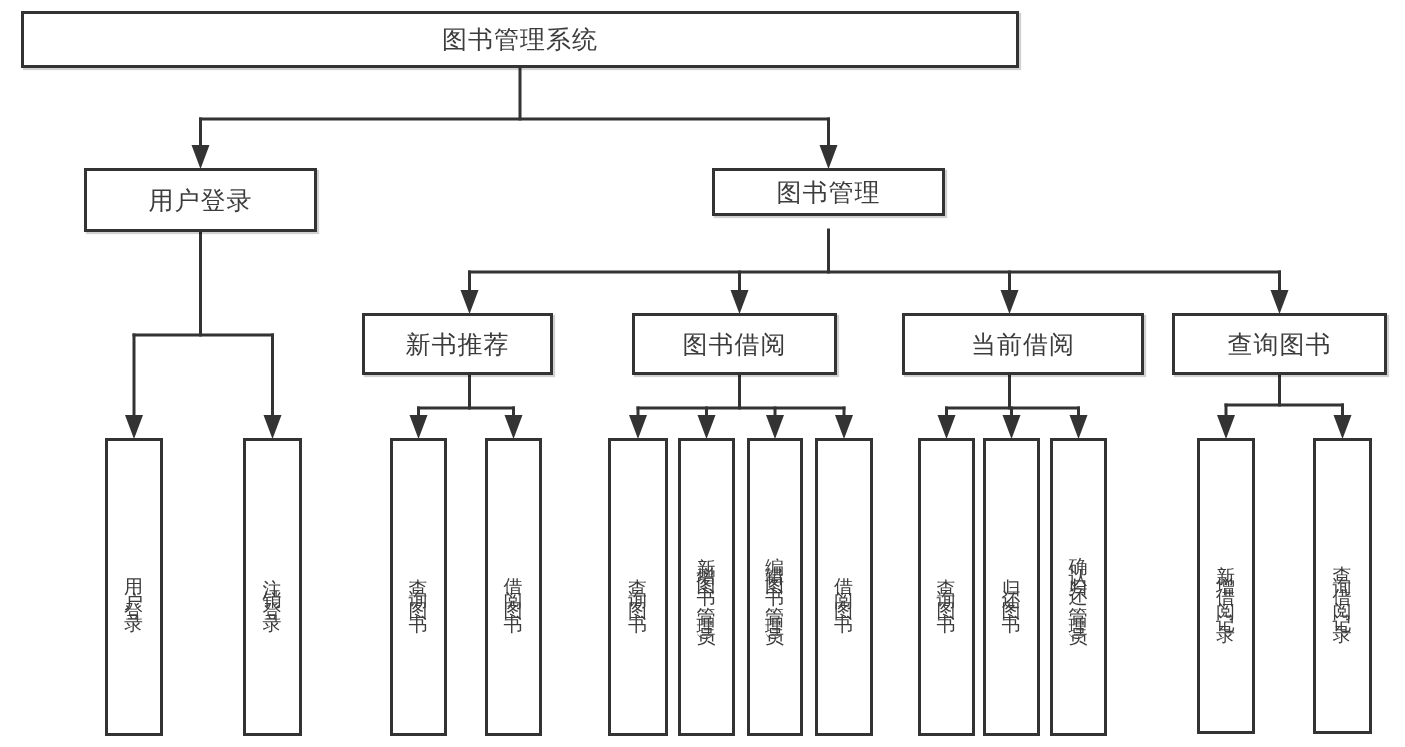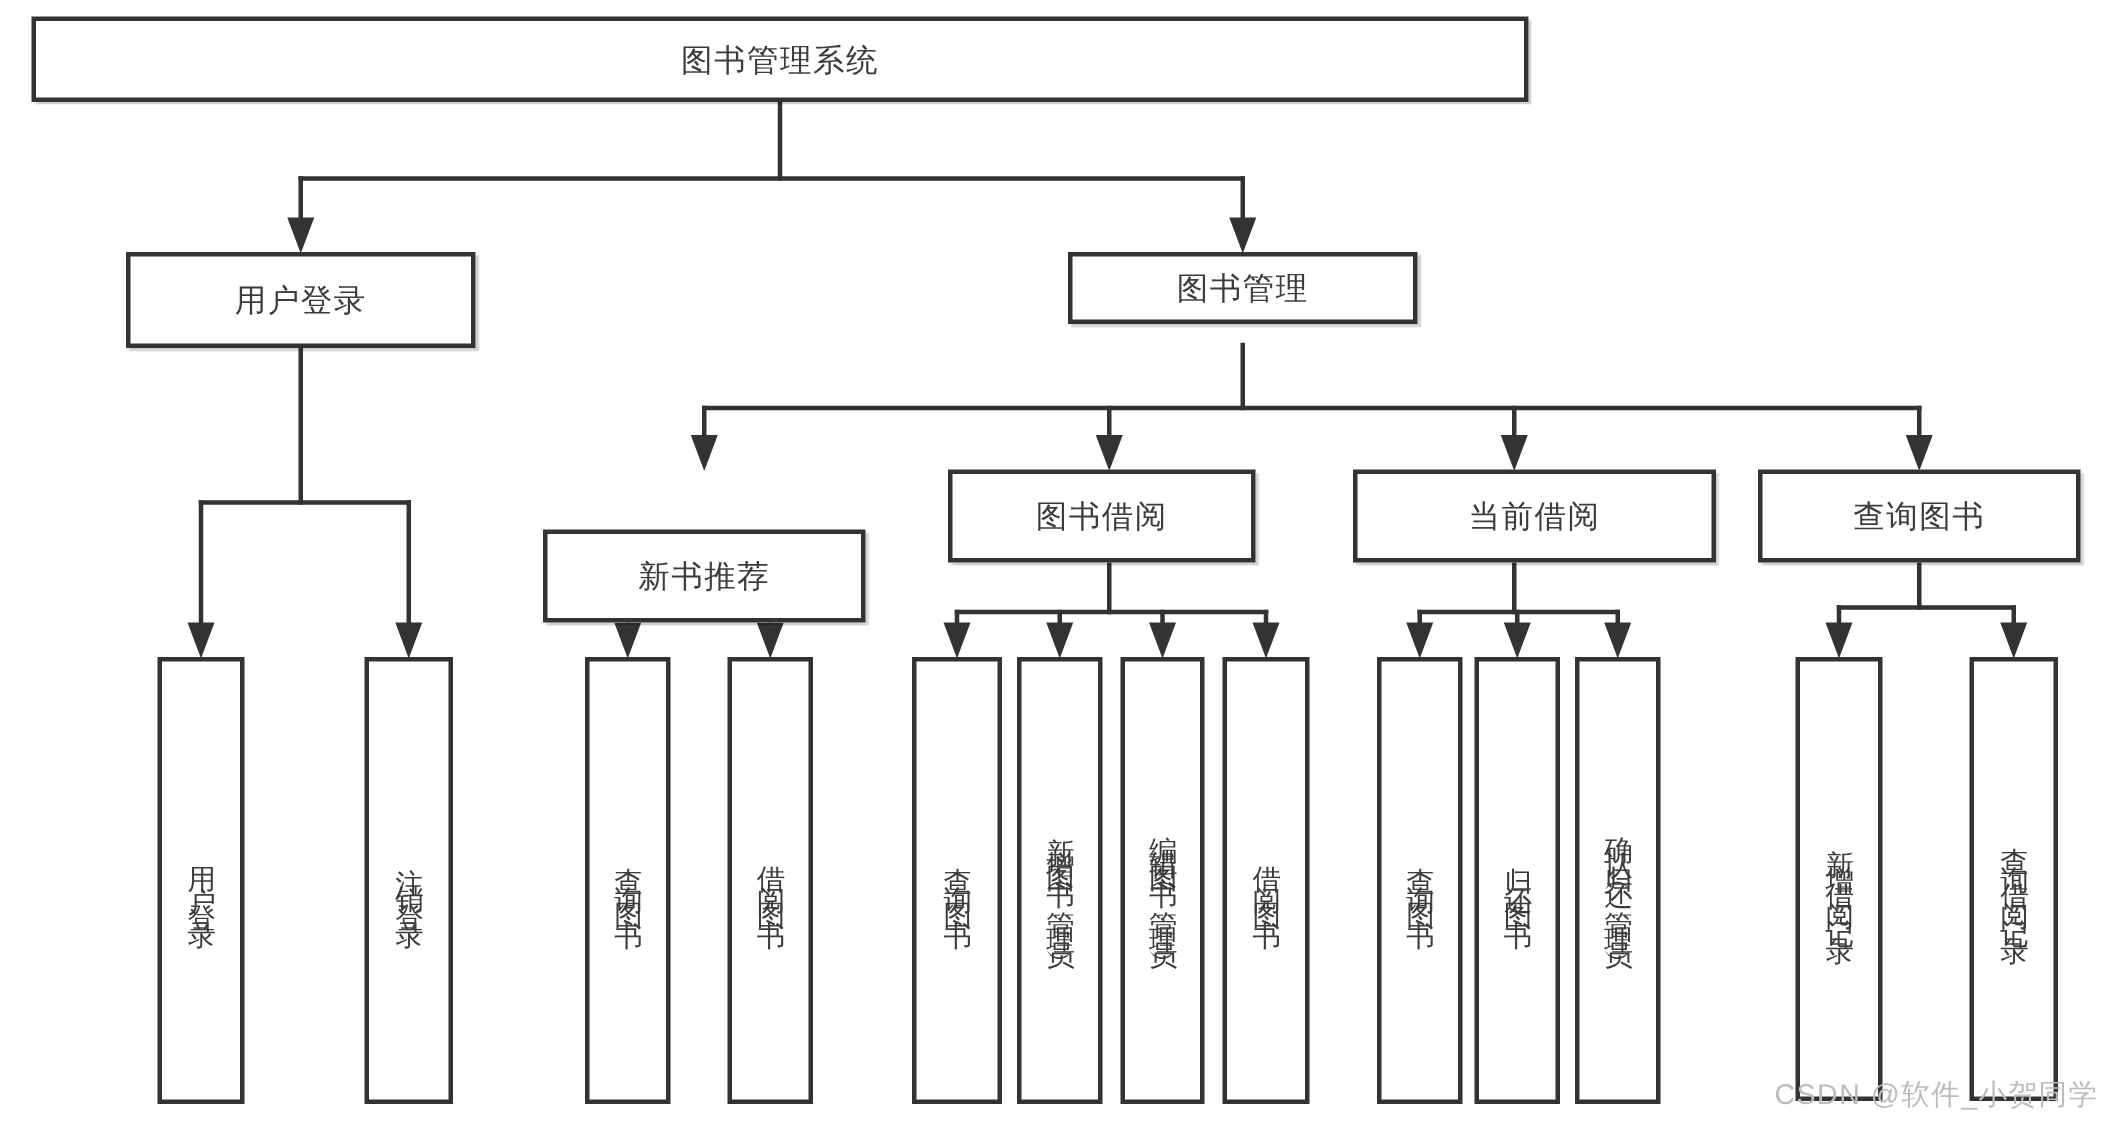--- a/index.html
+++ b/index.html
@@ -26,21 +26,21 @@
     position: absolute;
     box-sizing: border-box;
     background: #ffffff;
     border: 3px solid #333333;
     display: flex;
     align-items: center;
     justify-content: center;
     color: #3c3c3c;
   }
   .node-horizontal {
-    font-size: 21px;
+    font-size: 25px;
     letter-spacing: 1px;
     box-shadow: 2px 2px 1px rgba(0,0,0,0.18);
   }
   .node-vertical {
     border-width: 3px;
   }
   .node-vertical .label {
     writing-mode: vertical-rl;
     text-orientation: mixed;
     font-size: 19px;
@@ -119,21 +119,21 @@
   <div id="nodes">
       <div class="node node-horizontal" style="left: 21px; top: 11px; width: 998px; height: 57px;">
         <span class="label">图书管理系统</span>
       </div>
       <div class="node node-horizontal" style="left: 84px; top: 168px; width: 233px; height: 64px;">
         <span class="label">用户登录</span>
       </div>
       <div class="node node-horizontal" style="left: 712px; top: 168px; width: 233px; height: 48px;">
         <span class="label">图书管理</span>
       </div>
-      <div class="node node-horizontal" style="left: 362px; top: 313px; width: 215px; height: 62px; margin-top: 40px;">
+      <div class="node node-horizontal" style="left: 362px; top: 313px; width: 191px; height: 62px;">
         <span class="label">新书推荐</span>
       </div>
       <div class="node node-horizontal" style="left: 632px; top: 313px; width: 205px; height: 62px;">
         <span class="label">图书借阅</span>
       </div>
       <div class="node node-horizontal" style="left: 902px; top: 313px; width: 242px; height: 62px;">
         <span class="label">当前借阅</span>
       </div>
       <div class="node node-horizontal" style="left: 1172px; top: 313px; width: 215px; height: 62px;">
         <span class="label">查询图书</span>
@@ -171,14 +171,13 @@
       <div class="node node-vertical" style="left: 1050px; top: 438px; width: 57px; height: 298px;">
         <span class="label" style="letter-spacing: 10px;">确认归还（管理员）</span>
       </div>
       <div class="node node-vertical" style="left: 1197px; top: 438px; width: 58px; height: 296px;">
         <span class="label" style="letter-spacing: 12px;">新增借阅记录</span>
       </div>
       <div class="node node-vertical" style="left: 1313px; top: 438px; width: 59px; height: 296px;">
         <span class="label" style="letter-spacing: 12px;">查询借阅记录</span>
       </div>
     </div>
-  <div id="watermark">CSDN @软件_小贺同学</div>
 </div>
 
 </body></html>

